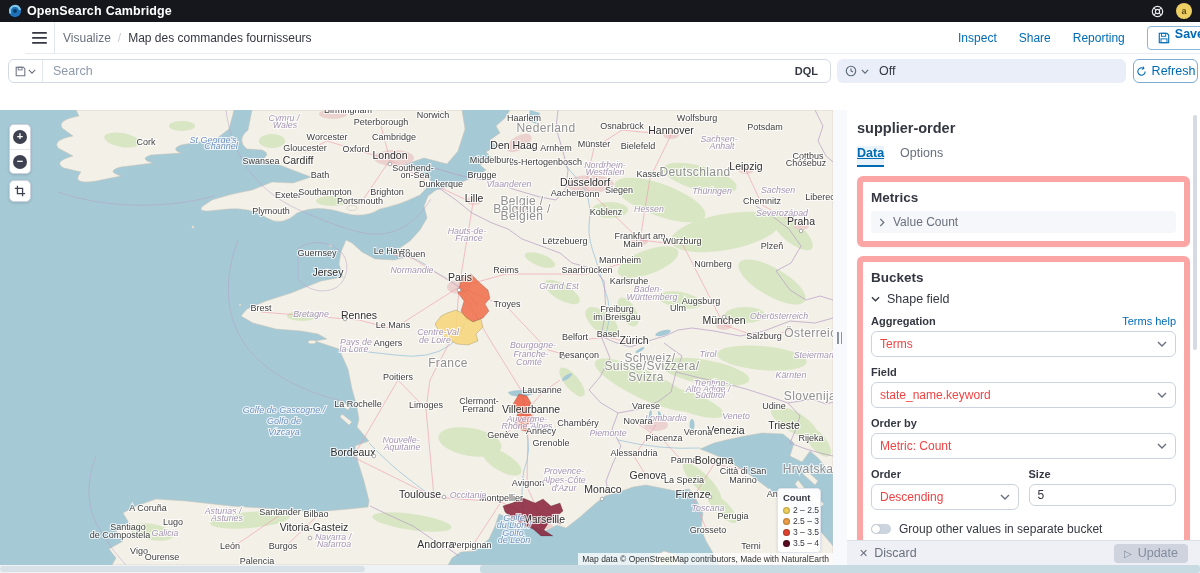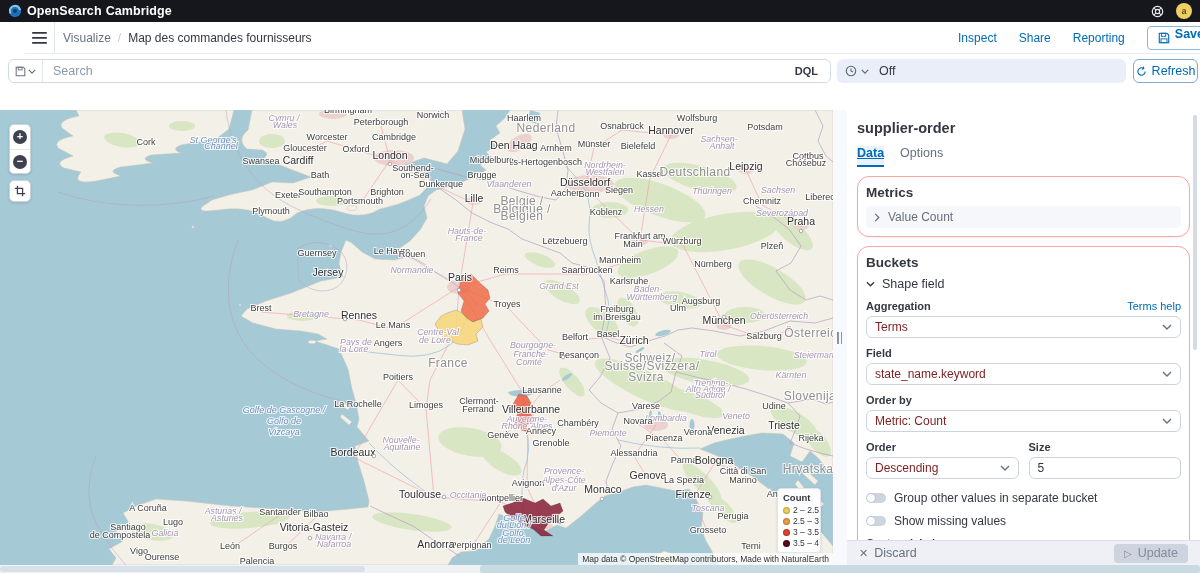--- a/index.html
+++ b/index.html
@@ -103,35 +103,35 @@
   .grip span { width:1.5px; height:12px; background:#8b93a3; display:block; }
 
   
   .panel { position:relative; width:353px; height:455px; background:#fff; }
   .panel-scroll { height:430px; overflow:hidden; padding:8px 10px 0; }
   .panel-title { font-size:14.5px; font-weight:700; color:#343741; padding-top:2px; }
   .tabs { display:flex; gap:16px; margin-top:10px; }
   .tab { font-size:12.5px; padding-bottom:5px; cursor:pointer; color:#69707d; }
   .tab.active { color:#006BB4; border-bottom:2px solid #006BB4;
     background:#eaf3fa; font-weight:600; text-decoration:underline; }
-  .card { border:1px solid #fca5a5; border-radius:12px; background:#fff;
+  .card { border:6px solid #fca5a5; border-radius:6px; background:#fff;
     box-shadow:0 1px 2px rgba(0,0,0,.05); padding:8px; margin-top:9px; }
   .card-head { font-size:13.5px; font-weight:700; color:#343741; }
   .metric-row { margin-top:6px; height:22px; background:#f5f7fa; border-radius:4px;
     display:flex; align-items:center; gap:8px; padding:0 8px; color:#69707d;
     font-size:12px; cursor:pointer; }
   .accordion { display:flex; align-items:center; gap:7px; margin-top:7px;
     font-size:12.5px; color:#343741; cursor:pointer; }
   .field-label { font-size:11px; font-weight:700; color:#343741; margin-top:9px; }
   .label-row { display:flex; align-items:baseline; justify-content:space-between; margin-top:9px; }
   .label-row .field-label { margin-top:0; }
   .help-link { font-size:11px; color:#006BB4; cursor:pointer; }
   .select { margin-top:4px; height:22px; border:1px solid #ccd3df; border-radius:6px;
-    background:#fff; display:flex; align-items:center; padding:4px 8px;
-    font-size:12px; color:#7f1d1d; cursor:pointer; position:relative; }
+    background:#fff; display:flex; align-items:center; padding:12px 8px;
+    font-size:12px; color:#ef4444; cursor:pointer; position:relative; }
   .select .chev { margin-left:auto; }
   .two-col { display:flex; gap:10px; }
   .two-col > div { flex:1; }
   .text-input { margin-top:4px; width:100%; height:22px; border:1px solid #ccd3df;
     border-radius:6px; background:#fff; font-size:12px; color:#343741;
     padding:0 8px; font-family:inherit; outline:none; }
   .toggle-row { display:flex; align-items:center; gap:8px; margin-top:12px; }
   .toggle { width:20px; height:10px; border-radius:5px; background:#ccd4e0;
     position:relative; cursor:pointer; flex:0 0 auto; }
   .toggle::after { content:""; position:absolute; left:1px; top:1px; width:8px;

